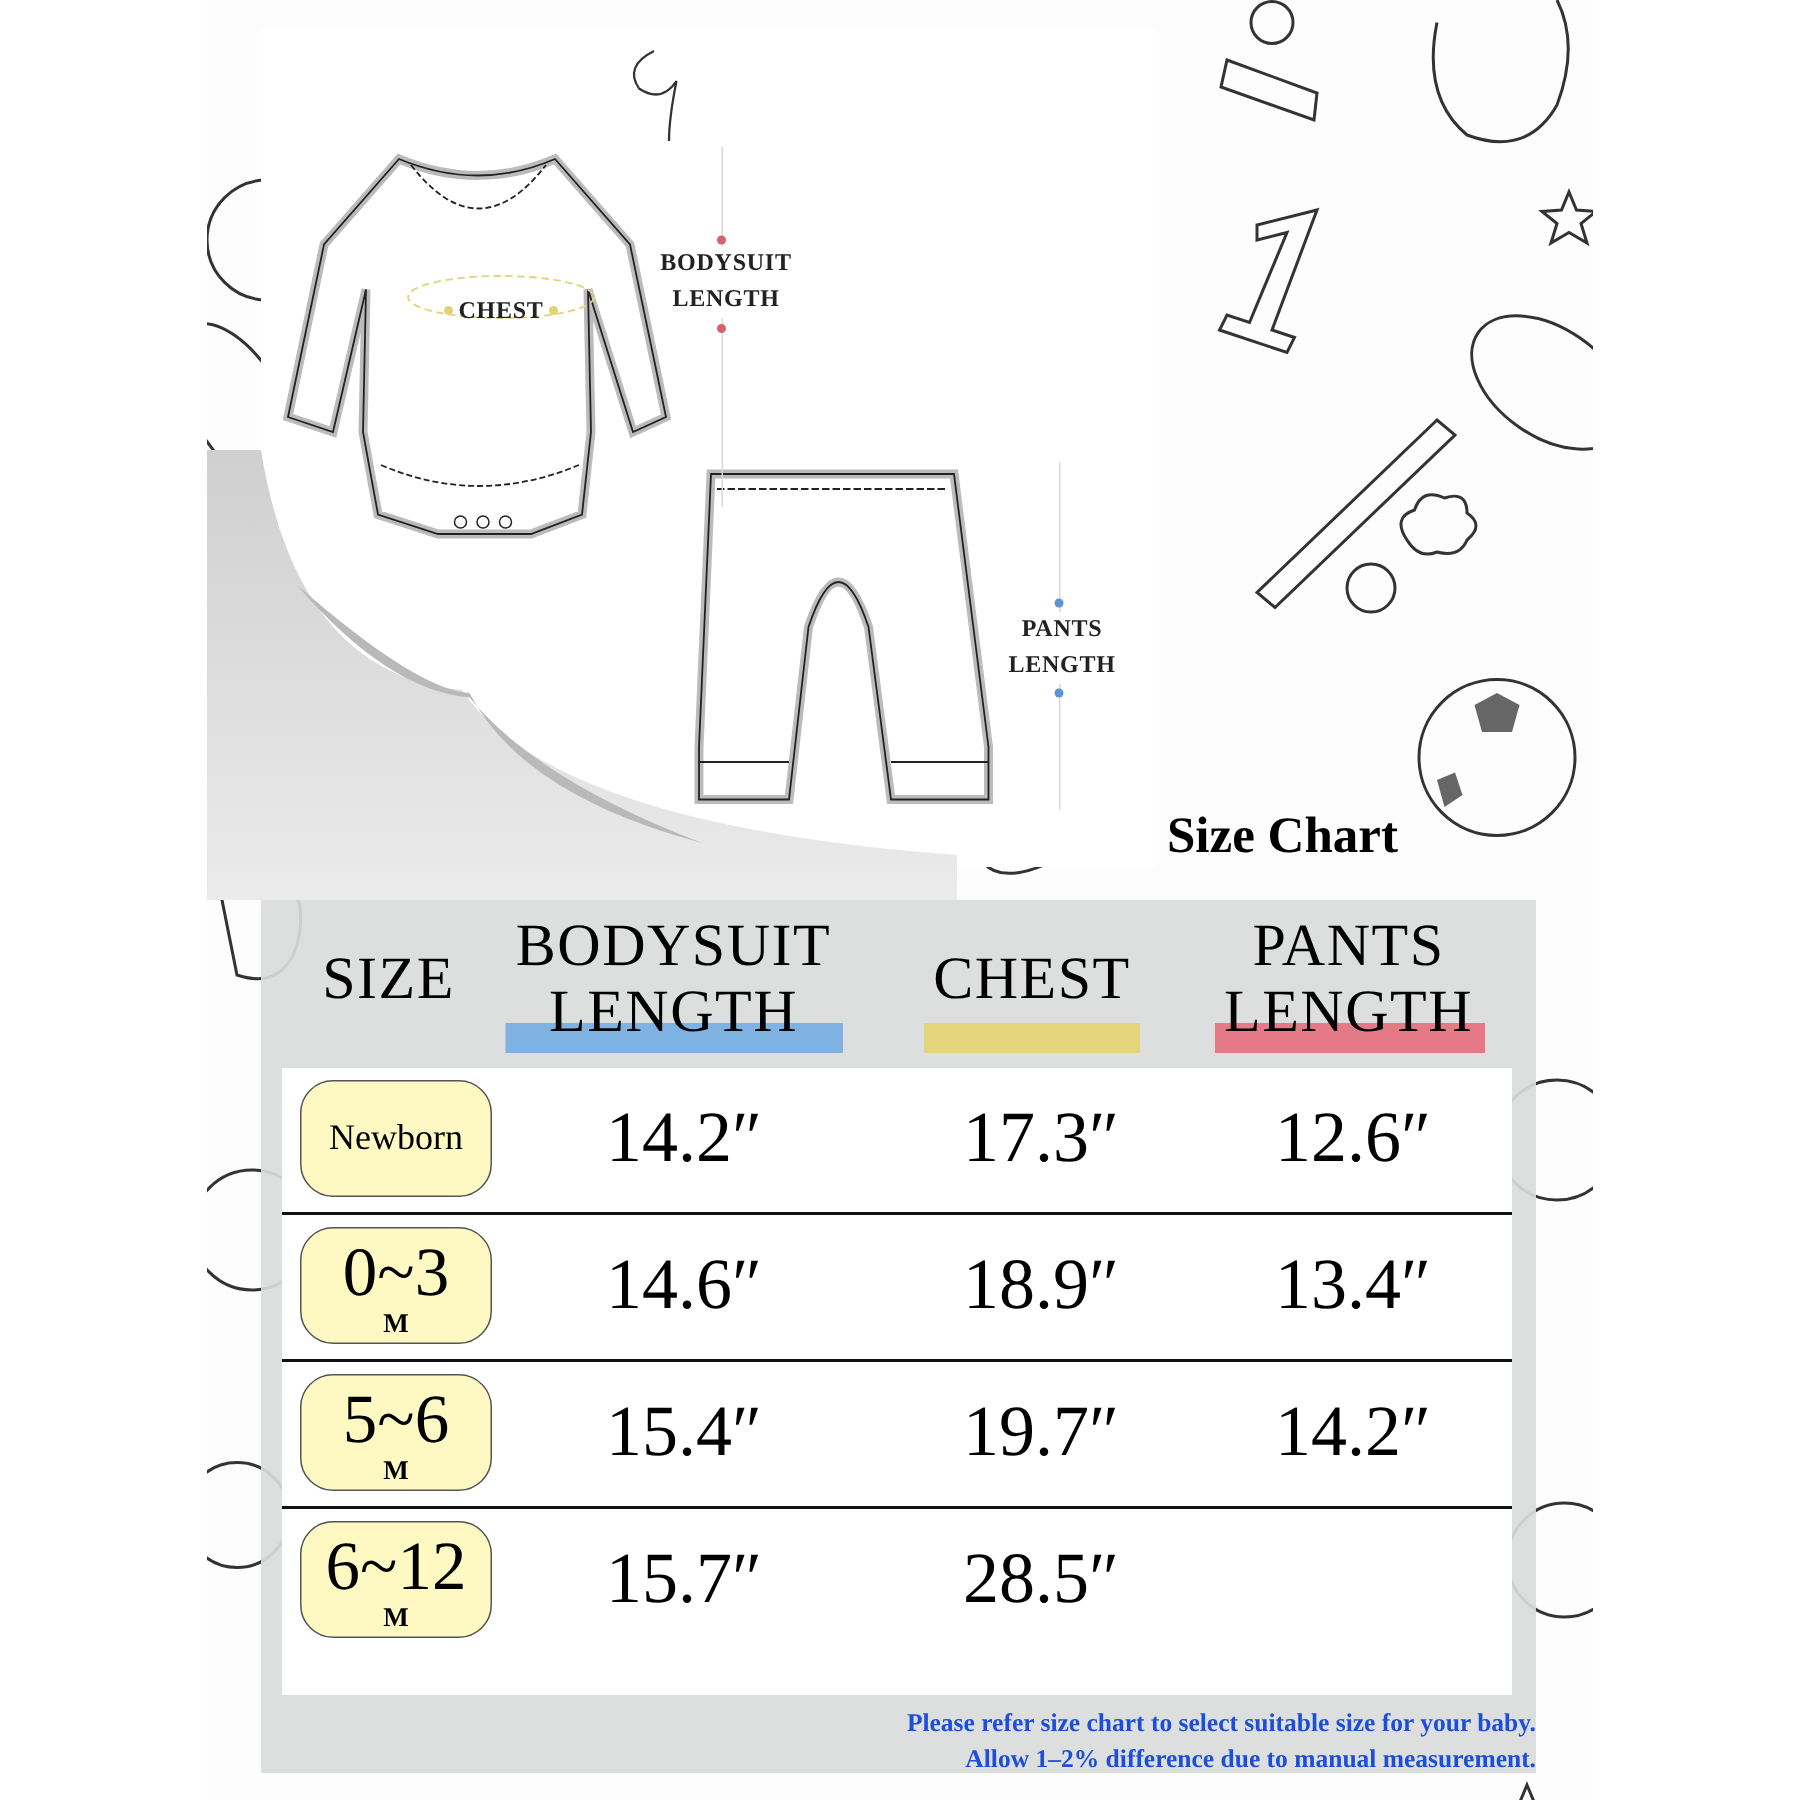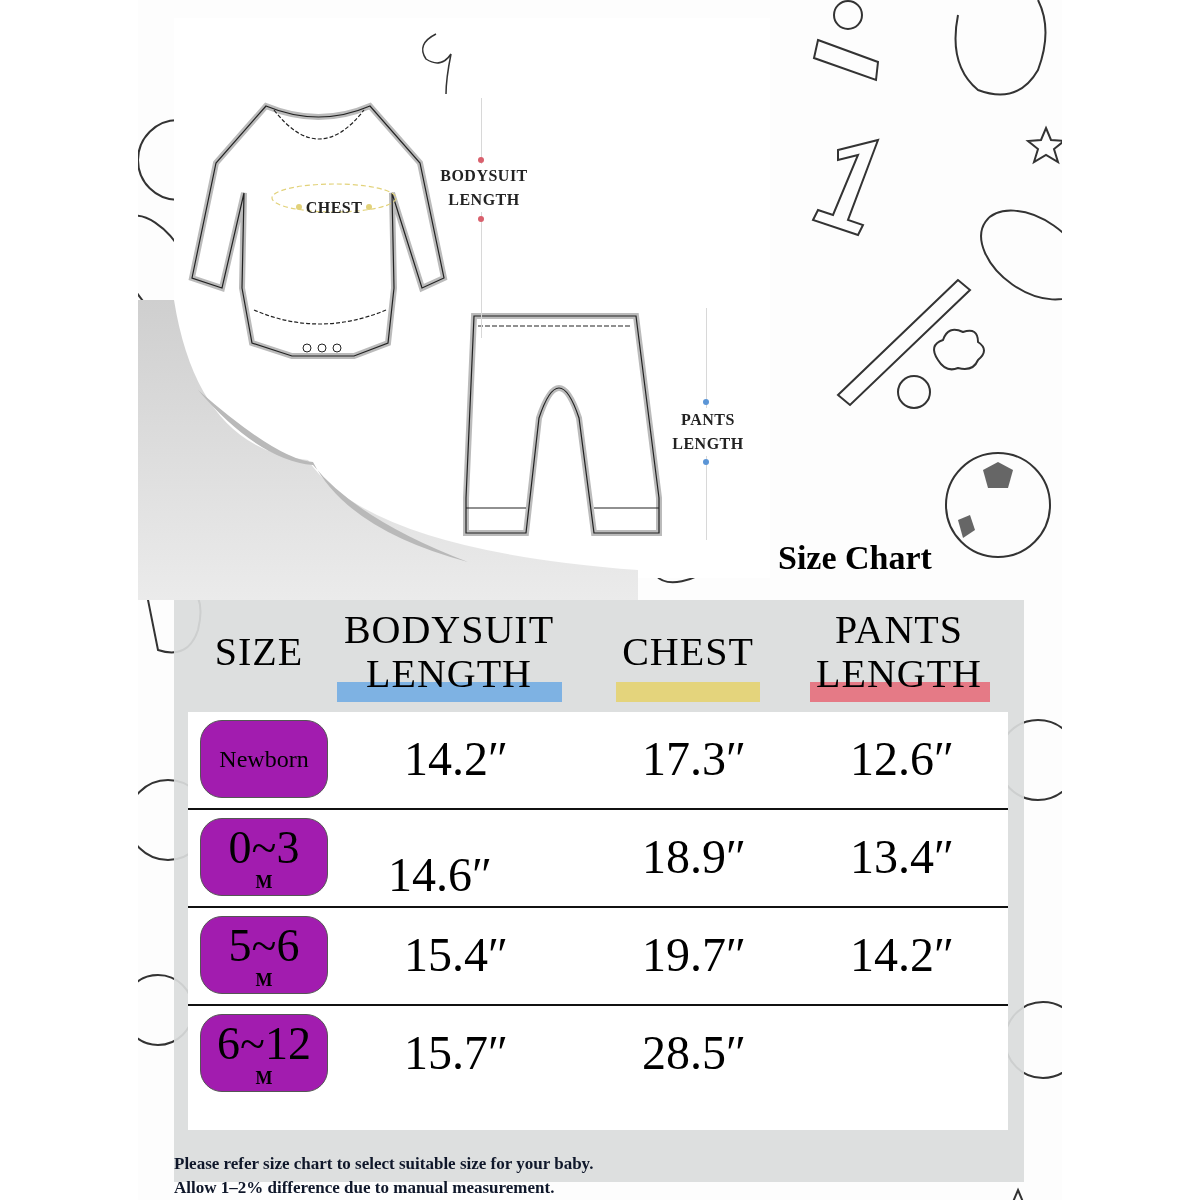--- a/index.html
+++ b/index.html
@@ -13,26 +13,26 @@
   .vline{position:absolute;width:1px;background:#d8d8d8;}
   .title{position:absolute;left:778px;top:532px;font-family:"Liberation Serif",serif;font-weight:bold;font-size:34px;line-height:52px;color:#000;}
   
   .panel{position:absolute;left:174px;top:600px;width:850px;height:582px;background:rgba(218,220,220,0.92);}
   .hdr{position:absolute;top:0;height:112px;text-align:center;font-size:40px;line-height:44px;color:#000;letter-spacing:1px;}
   .hdr .t1{position:relative;z-index:2;}
   .band{position:absolute;height:20px;z-index:1;}
   .tbl{position:absolute;left:14px;top:112px;width:820px;height:418px;background:#fff;}
   .row{position:absolute;left:0;width:820px;height:98px;}
   .row .sep{position:absolute;left:0;bottom:0;width:820px;height:2px;background:#111;}
-  .pill{position:absolute;left:12px;top:8px;width:126px;height:76px;border-radius:22px;background:#a21caf;border:1px solid #555;text-align:center;color:#000;}
+  .pill{position:absolute;left:12px;top:8px;width:126px;height:76px;border-radius:22px;background:#fef9c3;border:1px solid #555;text-align:center;color:#000;}
   .pill .big{display:block;font-size:46px;line-height:50px;margin-top:4px;}
   .pill .m{display:block;font-size:18px;line-height:18px;font-weight:bold;}
   .pill .nb{display:block;font-size:24px;line-height:76px;}
   .val{position:absolute;top:12px;font-size:48px;line-height:70px;color:#000;text-align:center;width:200px;}
-  .note{position:absolute;left:0;width:850px;text-align:left;font-weight:bold;font-size:17px;line-height:24px;color:#0f172a;margin-top:15px;}
+  .note{position:absolute;left:0;width:850px;text-align:right;font-weight:bold;font-size:17px;line-height:24px;color:#1d4ed8;}
 </style>
 </head>
 <body>
 
 <div class="canvas">
   <svg width="924" height="1200" style="position:absolute;left:0;top:0">
     <g fill="none" stroke="#333" stroke-width="2">
 
       <circle cx="860" cy="505" r="52"></circle>
 
@@ -154,21 +154,21 @@
       <span class="val" style="left:168px;">14.2″</span>
       <span class="val" style="left:406px;">17.3″</span>
       <span class="val" style="left:614px;">12.6″</span>
       <span class="sep"></span>
     </div>
     <div class="row" style="top:98px;">
       <div class="pill">
         <span class="big">0~3</span>
         <span class="m">M</span>
       </div>
-      <span class="val" style="left:152px;margin-top:18px;">14.6″</span>
+      <span class="val" style="left:168px;">14.6″</span>
       <span class="val" style="left:406px;">18.9″</span>
       <span class="val" style="left:614px;">13.4″</span>
       <span class="sep"></span>
     </div>
     <div class="row" style="top:196px;">
       <div class="pill">
         <span class="big">5~6</span>
         <span class="m">M</span>
       </div>
       <span class="val" style="left:168px;">15.4″</span>

